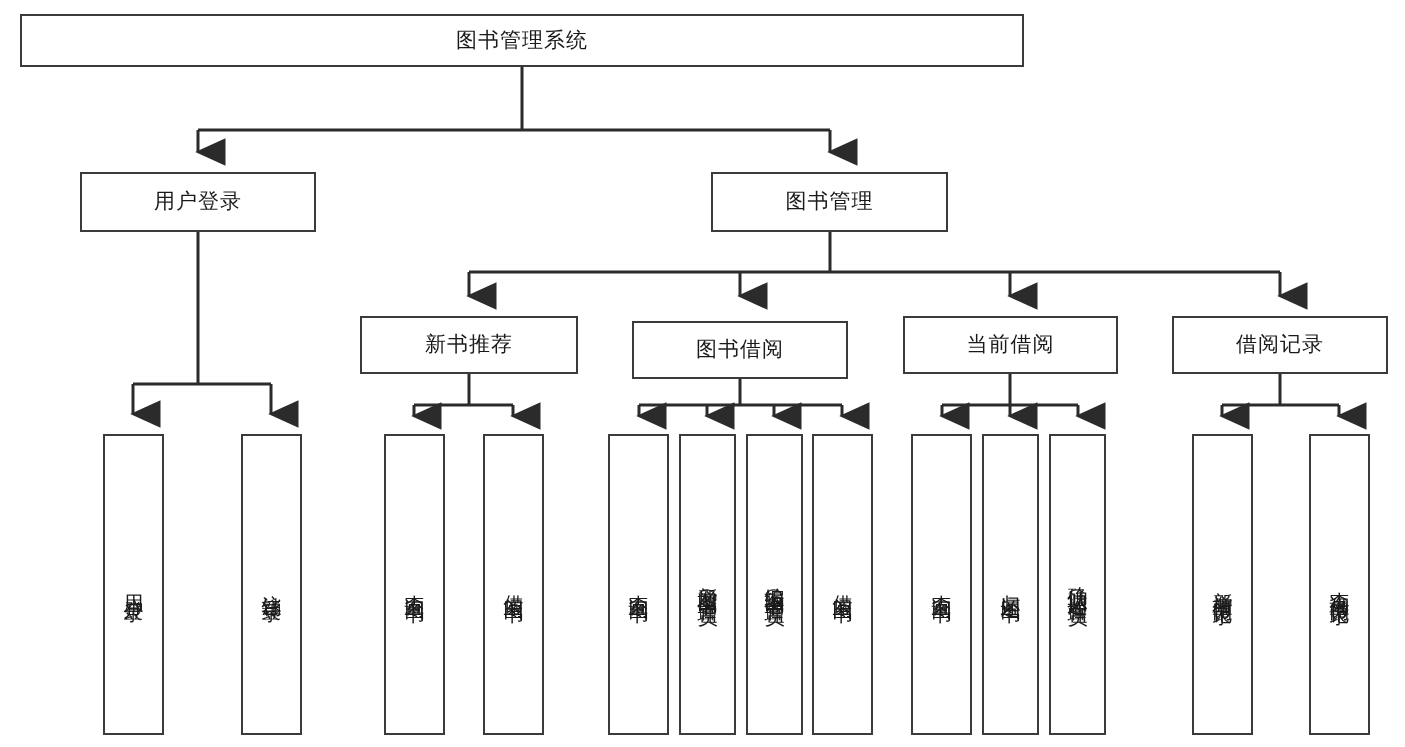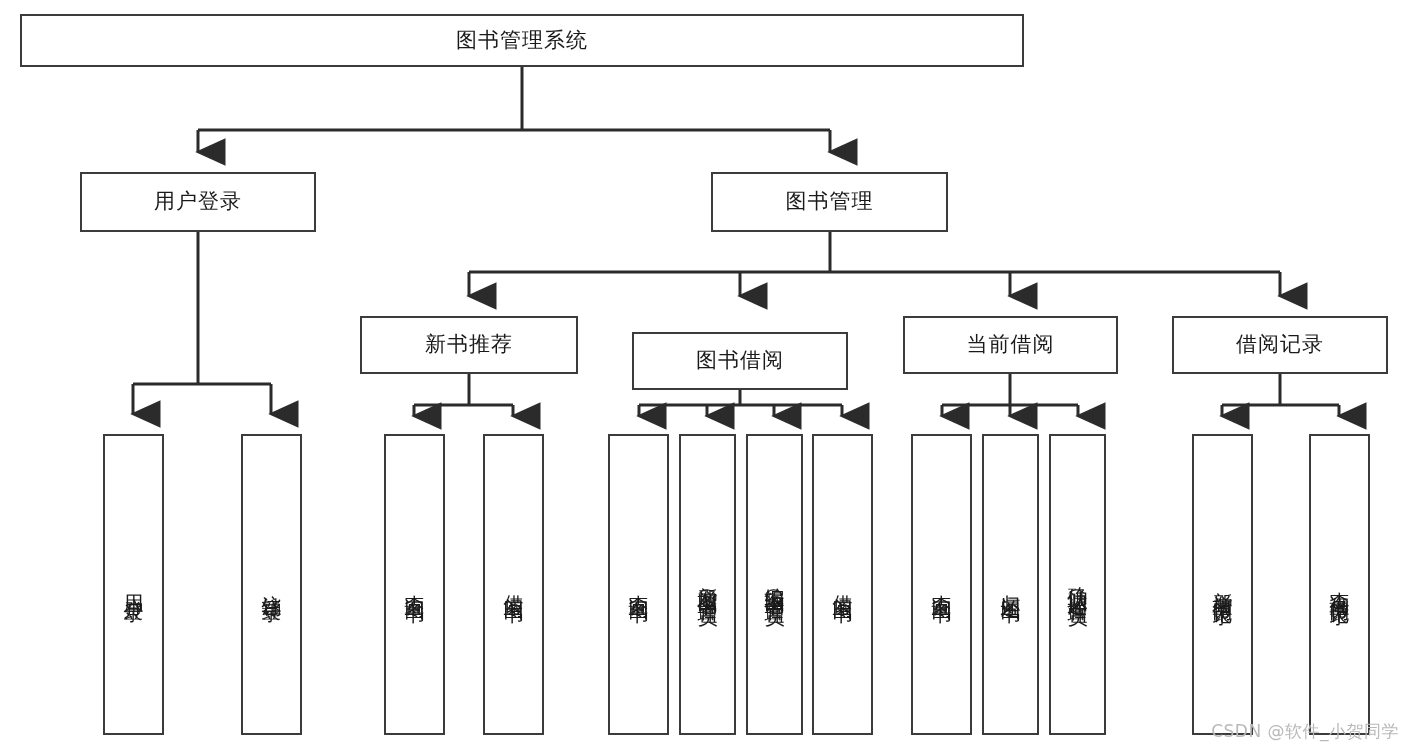--- a/index.html
+++ b/index.html
@@ -70,21 +70,21 @@
       <path d="M 1339 405 L 1339 416" marker-end="url(#arrow)"></path>
     </g>
   </svg>
 
   <div class="node h" style="left:20px;top:14px;width:1004px;height:53px;">图书管理系统</div>
 
   <div class="node h" style="left:80px;top:172px;width:236px;height:60px;">用户登录</div>
   <div class="node h" style="left:711px;top:172px;width:237px;height:60px;">图书管理</div>
 
   <div class="node h" style="left:360px;top:316px;width:218px;height:58px;">新书推荐</div>
-  <div class="node h" style="left:632px;top:332px;width:216px;height:58px;">图书借阅</div>
+  <div class="node h" style="left:632px;top:321px;width:216px;height:58px;">图书借阅</div>
   <div class="node h" style="left:1172px;top:316px;width:216px;height:58px;">借阅记录</div>
   <div class="node h" style="left:903px;top:316px;width:215px;height:58px;">当前借阅</div>
 
   <div class="node leaf" style="left:103px;top:434px;width:61px;height:301px;">
     <span class="vtxt">用户登录</span>
   </div>
   <div class="node leaf" style="left:241px;top:434px;width:61px;height:301px;">
     <span class="vtxt">注销登录</span>
   </div>
 
@@ -118,14 +118,13 @@
     <span class="vtxt">确认归还（管理员）</span>
   </div>
 
   <div class="node leaf" style="left:1192px;top:434px;width:61px;height:301px;">
     <span class="vtxt">新增借阅记录</span>
   </div>
   <div class="node leaf" style="left:1309px;top:434px;width:61px;height:301px;">
     <span class="vtxt">查询借阅记录</span>
   </div>
 
-  <div class="watermark">CSDN @软件_小贺同学</div>
 </div>
 
 </body></html>

